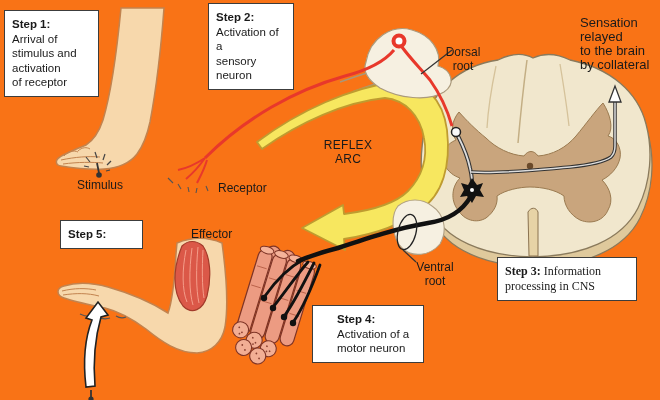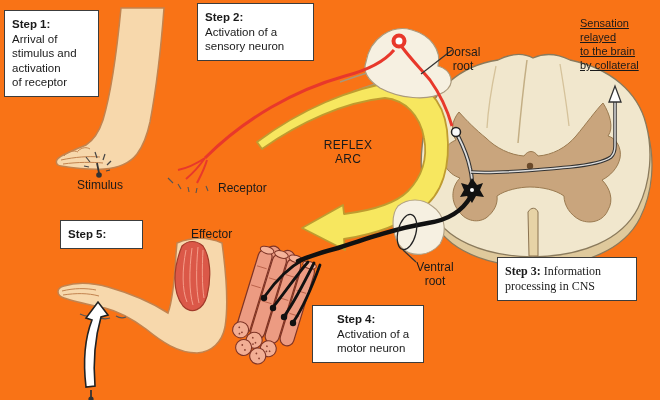--- a/index.html
+++ b/index.html
@@ -14,21 +14,21 @@
   }
   .step-box .box-title{font-weight:bold;display:block;}
   .step-box.inline{font-size:12px;line-height:15px;font-family:Liberation Serif, serif;}
   .step-box.inline .box-title{display:inline;}
   .box-body{white-space:pre-line;}
   .diagram-label{
     position:absolute;z-index:2;font-size:12px;line-height:13.5px;
     white-space:pre-line;
   }
   .center{text-align:center;}
-  .small{font-size:11px;line-height:14px;text-decoration:underline;}
+  .small{font-size:13px;line-height:14px;}
 </style>
 </head>
 <body>
 
 <div class="canvas">
 
 <svg width="660" height="400" viewBox="0 0 660 400">
 
   <g>
     <path d="M 426,122 C 432,92 458,66 498,60 C 510,54 522,52 533,58 C 546,52 558,54 570,60
@@ -211,21 +211,21 @@
   <line x1="452" y1="50" x2="421" y2="74" stroke="#333" stroke-width="1.2"></line>
 </svg>
 
 <div class="step-box" style="left:4px;top:10px;width:95px;">
   <span class="box-title">Step 1:</span><span class="box-body">Arrival of
 stimulus and
 activation
 of receptor</span>
 </div>
 
-<div class="step-box" style="left:197px;top:3px;width:117px;">
+<div class="step-box" style="left:208px;top:3px;width:86px;">
   <span class="box-title">Step 2:</span><span class="box-body">Activation of a
 sensory neuron</span>
 </div>
 
 <div class="step-box inline" style="left:497px;top:257px;width:140px;">
   <span class="box-title">Step 3:</span>
   <span class="box-body">Information
 processing in CNS</span>
 </div>
 

